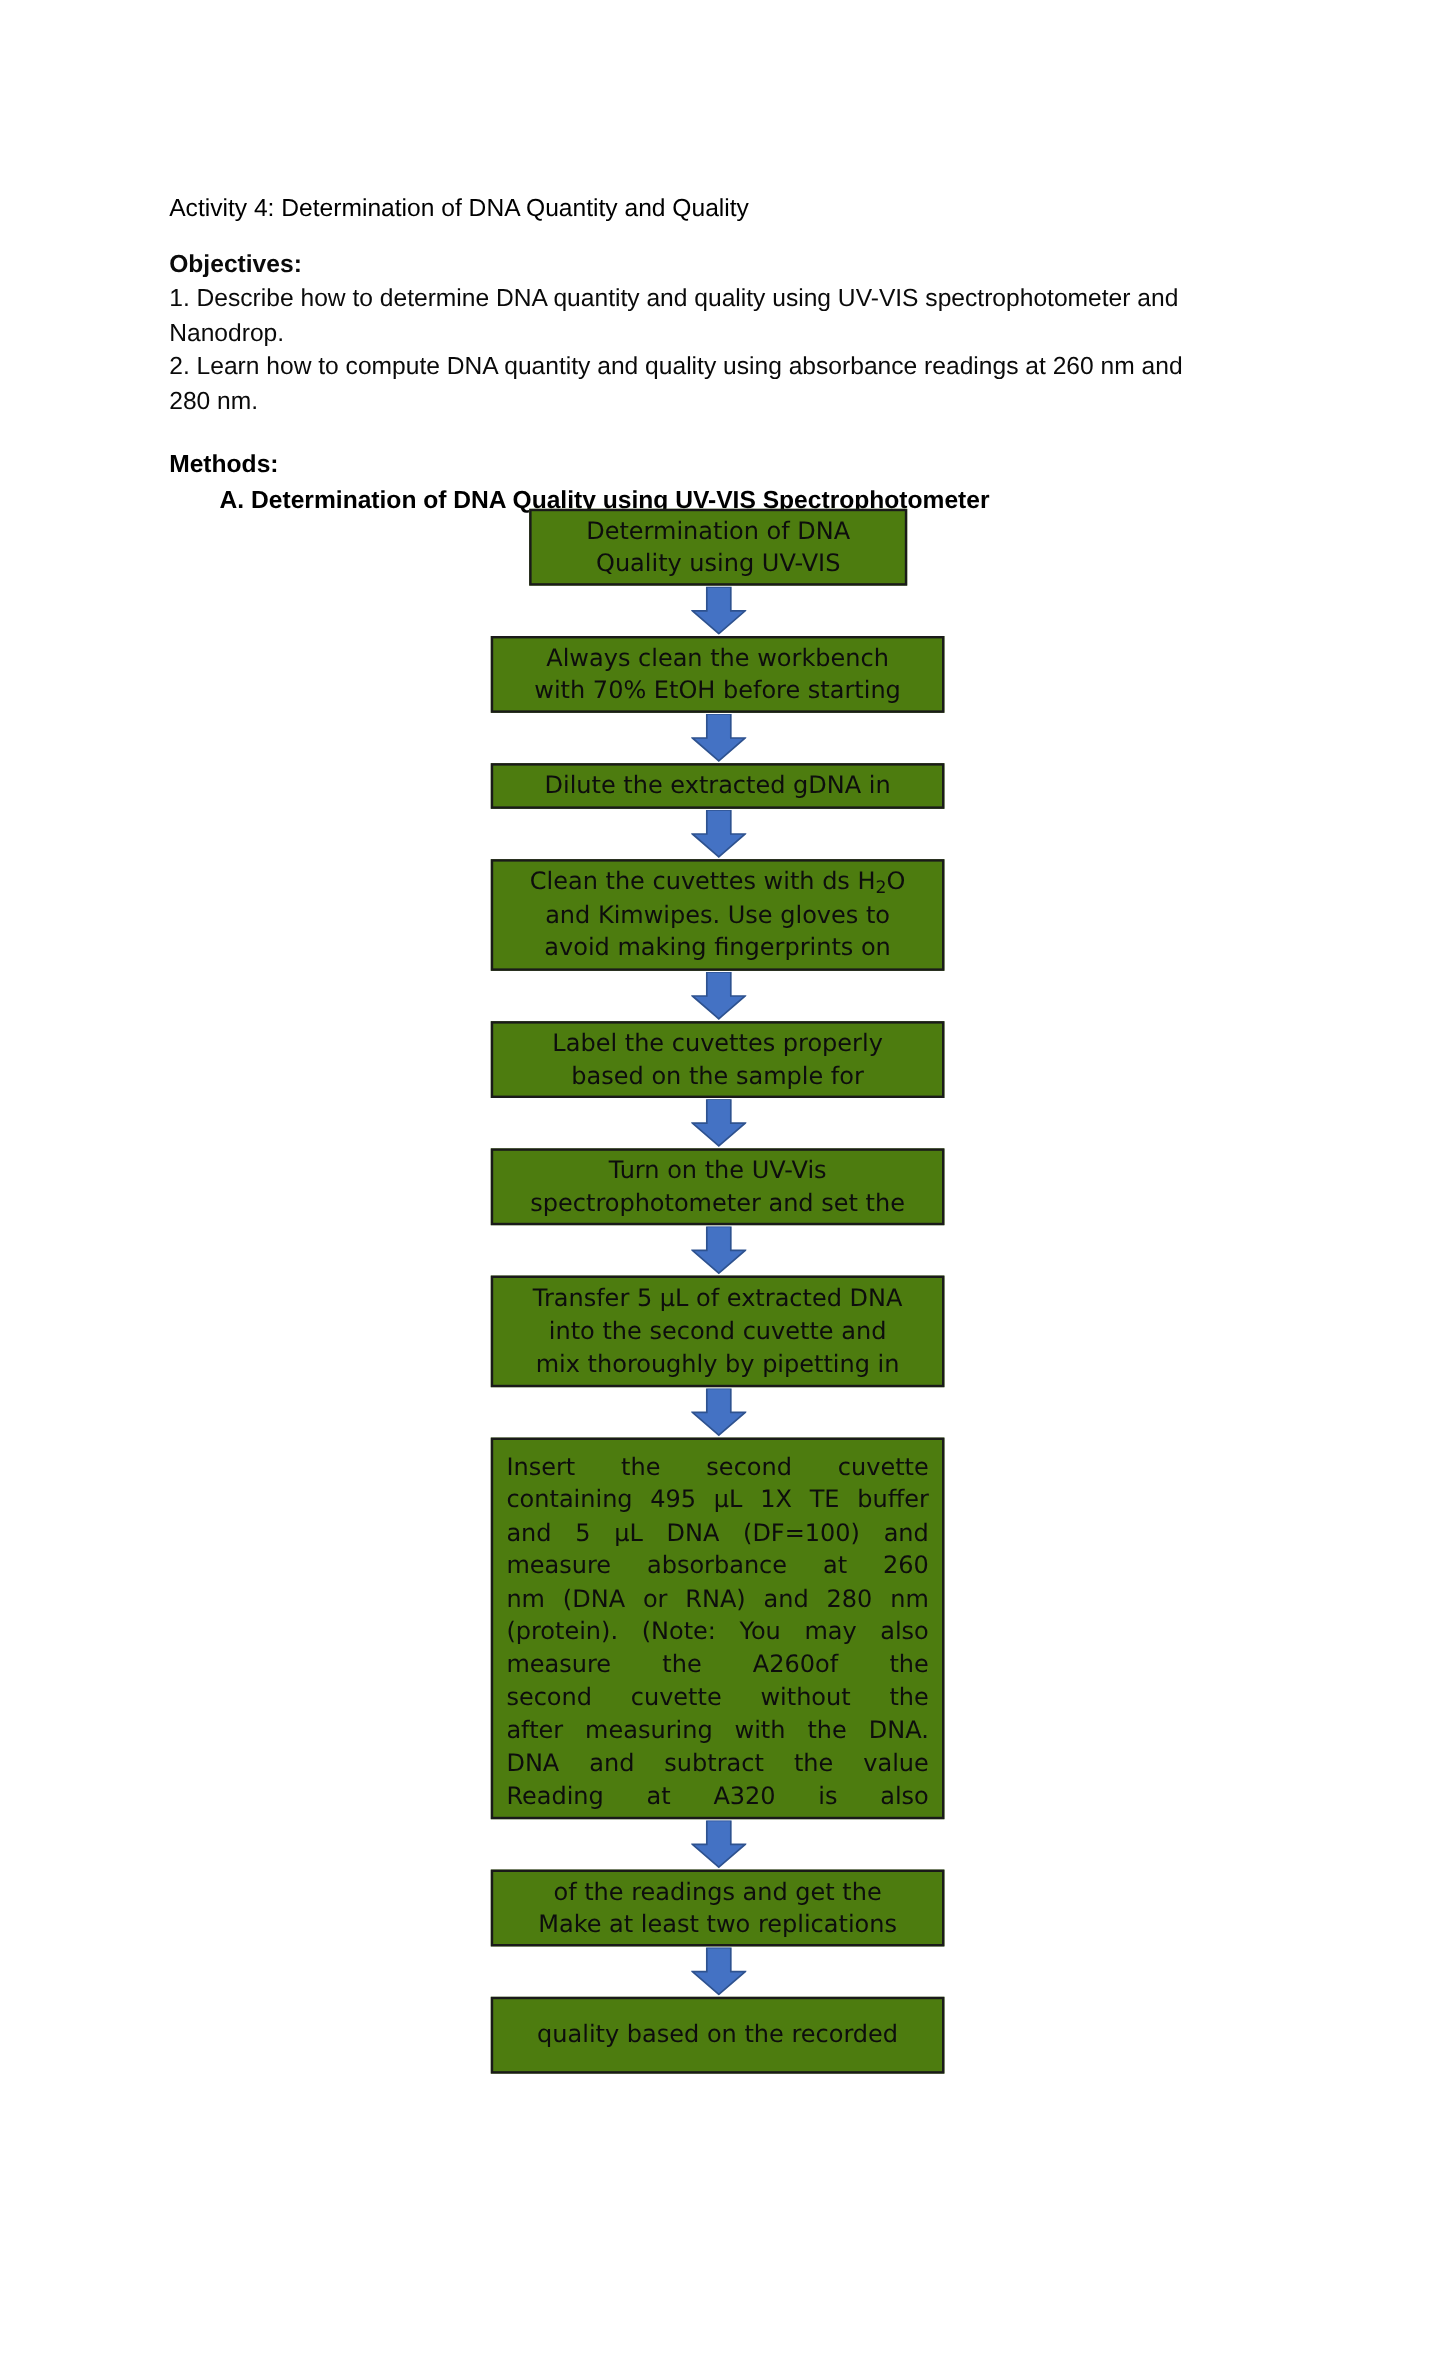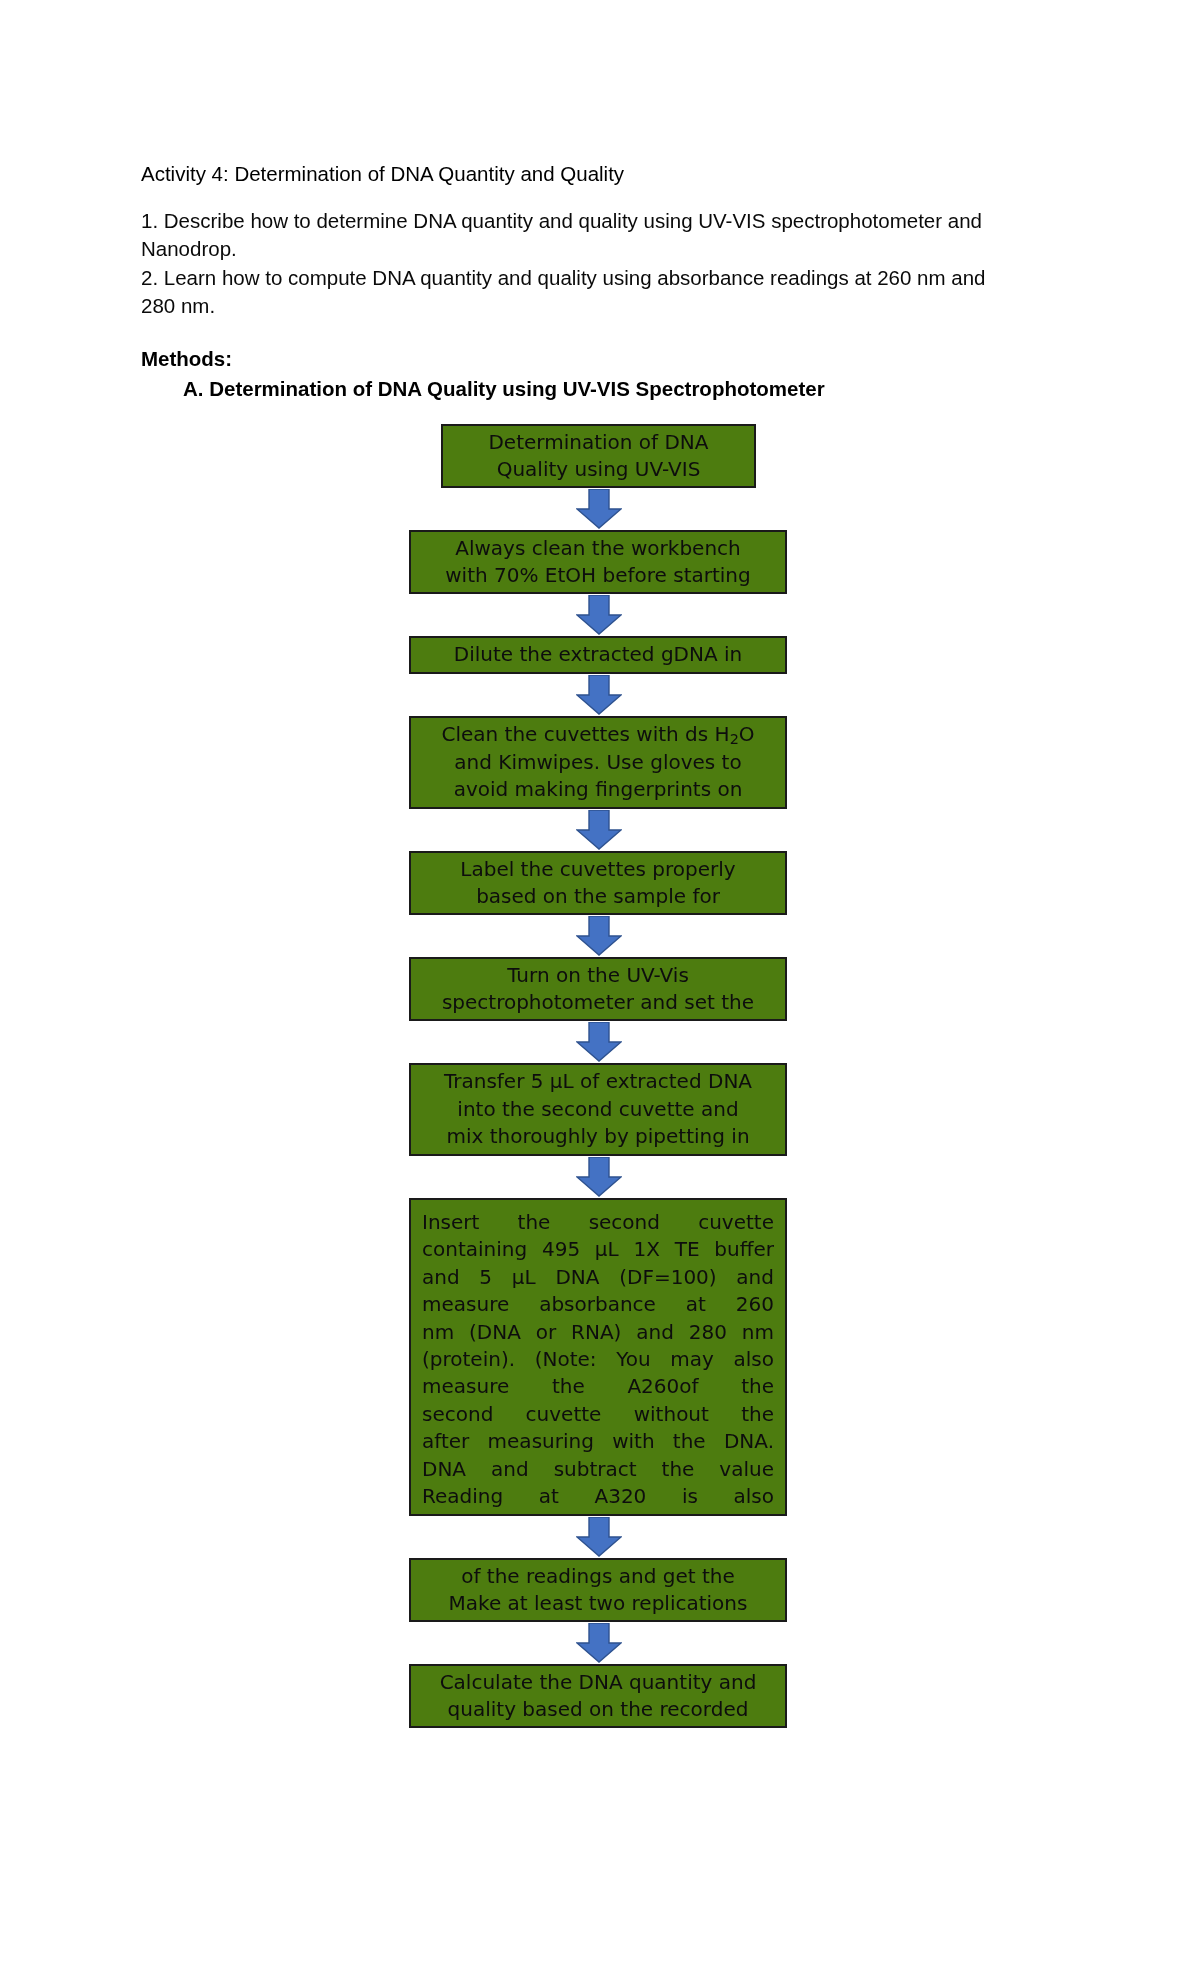--- a/index.html
+++ b/index.html
@@ -115,20 +115,21 @@
 </style>
 </head>
 <body>
 
 <div id="page">
 
   <div class="text-block">
 
     <div class="title-line">Activity 4: Determination of DNA Quantity and Quality</div>
 
+    <div class="body-line bold">Objectives:</div>
     <div class="body-line">1. Describe how to determine DNA quantity and quality using UV-VIS spectrophotometer and Nanodrop.</div>
     <div class="body-line">2. Learn how to compute DNA quantity and quality using absorbance readings at 260 nm and 280 nm.</div>
 
     <div class="spacer-md"></div>
 
     <div class="methods-heading">Methods:</div>
     <div class="section-a">A. Determination of DNA Quality using UV-VIS Spectrophotometer</div>
   </div>
 
   <div id="flow">
@@ -236,19 +237,18 @@
           <div>Make at least two replications</div>
         </span>
       </div>
       <div class="arrow" style="left: 576px; top: 1199px;">
         <svg width="46" height="40" viewBox="0 0 46 40">
           <polygon points="13,0 33,0 33,20 45,20 23,39 1,20 13,20" fill="#4472C4" stroke="#2E528F" stroke-width="1.4"></polygon>
         </svg>
       </div>
       <div class="flow-box" style="left: 409px; top: 1240px; width: 378px; height: 64px;">
         <span class="boxtext">
-          <div>Calculate the DNA quantity and</div>
           <div>quality based on the recorded</div>
         </span>
       </div>
     </div>
 
 </div>
 
 </body></html>

